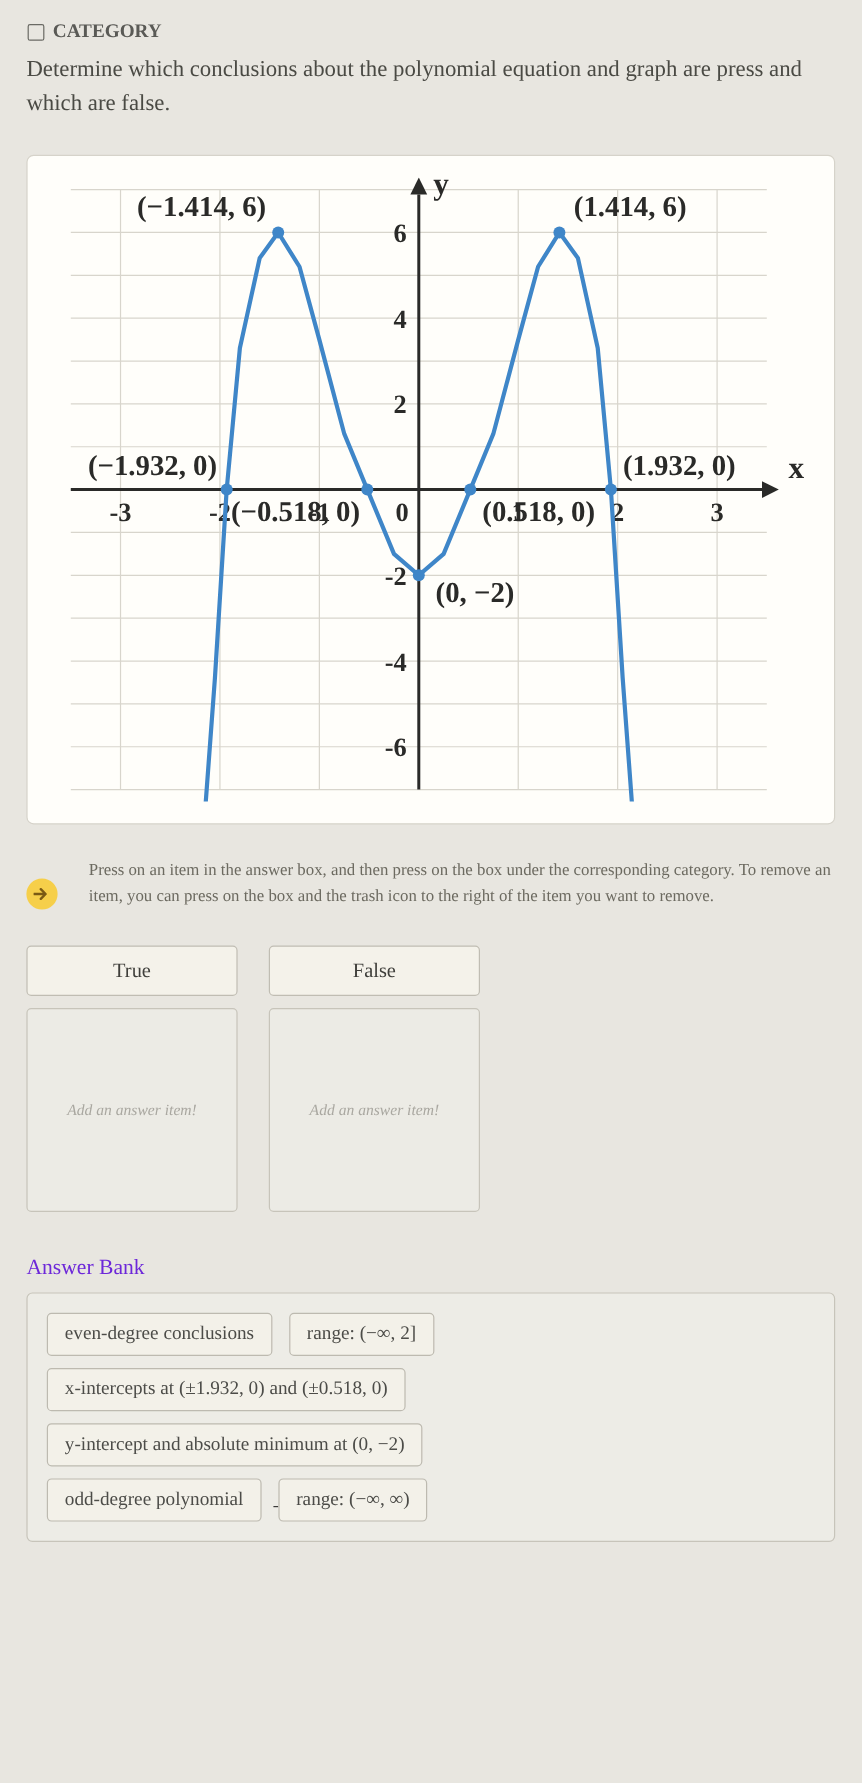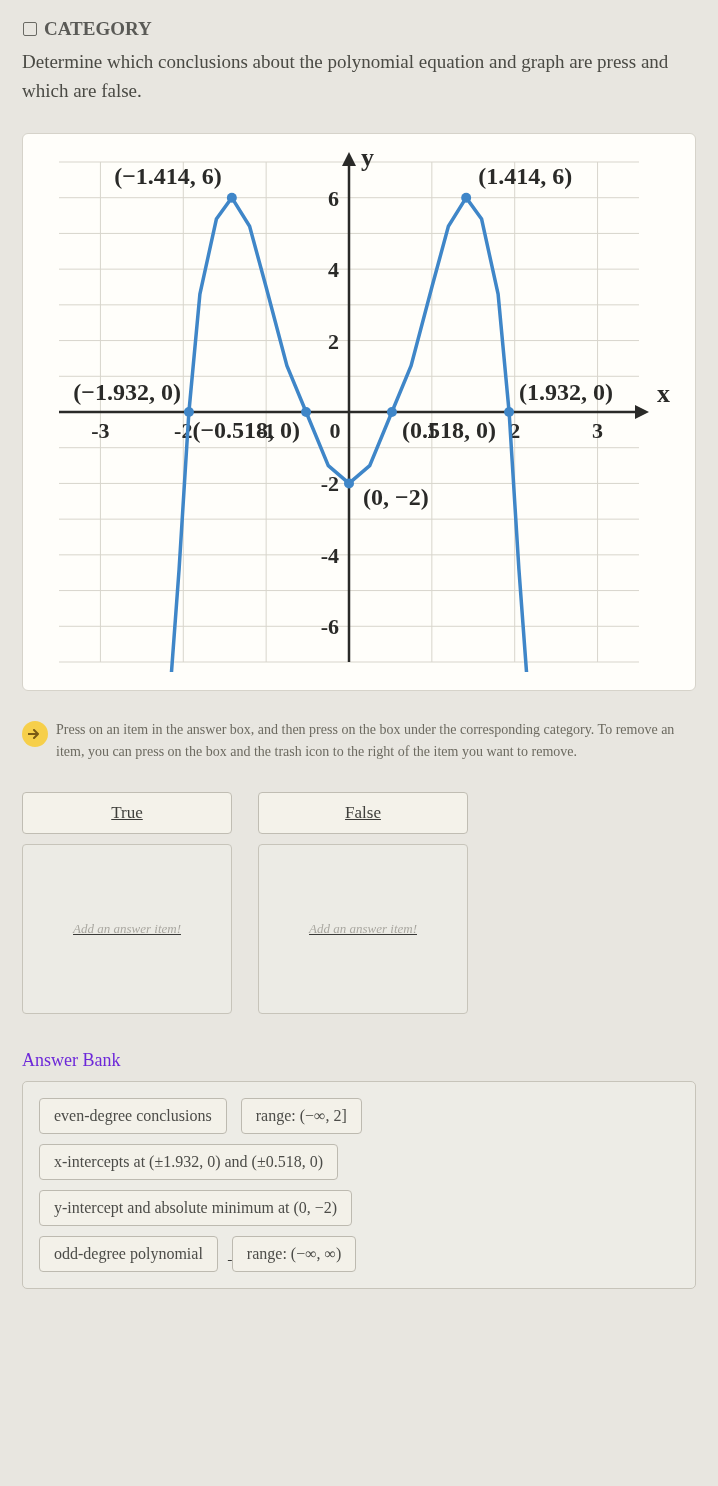--- a/index.html
+++ b/index.html
@@ -5,21 +5,21 @@
   * { box-sizing: border-box; }
   body {
     margin: 0;
     padding: 18px 22px;
     font-family: Georgia, 'Times New Roman', serif;
     background: #e8e6e0;
     color: #3a3a38;
     width: 718px;
   }
   .category {
-    font-size: 19px;
+    font-size: 16px;
     font-weight: bold;
     color: #5a5a56;
     margin-bottom: 8px;
     display: flex;
     align-items: center;
     gap: 6px;
   }
   .category-icon {
     width: 16px; height: 16px;
     display: inline-block;
@@ -49,22 +49,22 @@
   .graph-svg { display: block; margin: 0 auto; }
   .graph-svg .tick { font: 600 22px Georgia, serif; fill: #2a2a28; }
   .graph-svg .axis-label { font: 700 26px Georgia, serif; fill: #2a2a28; }
   .graph-svg .pt-label { font: 700 24px Georgia, serif; fill: #2a2a28; }
   .graph-svg .curve { fill: none; stroke: #3f86c8; stroke-width: 3.5; }
   .graph-svg .dot { fill: #3f86c8; }
   .graph-svg .arrow-head { fill: #2a2a28; }
 
   .hint {
     display: flex;
-    gap: 8px;
-    align-items: flex-start;
+    gap: 26px;
+    align-items: flex-end;
     margin-bottom: 30px;
   }
   .hint-icon {
     width: 26px; height: 26px;
     flex: 0 0 26px;
     background: #f6cf4a;
     border-radius: 50%;
     display: flex;
     align-items: center;
     justify-content: center;
@@ -75,21 +75,21 @@
     font-size: 14px;
     line-height: 1.55;
     color: #6c6a60;
   }
 
   .drop-row {
     display: flex;
     gap: 26px;
     margin-bottom: 36px;
   }
-  .drop-col { width: 210px; text-decoration: underline; }
+  .drop-col { width: 176px; }
   .drop-header {
     border: 1.5px solid #c0bdb3;
     border-radius: 4px;
     padding: 10px 0;
     text-align: center;
     font-size: 17px;
     color: #3f3f3b;
     background: #f4f2ea;
     margin-bottom: 4px;
   }

